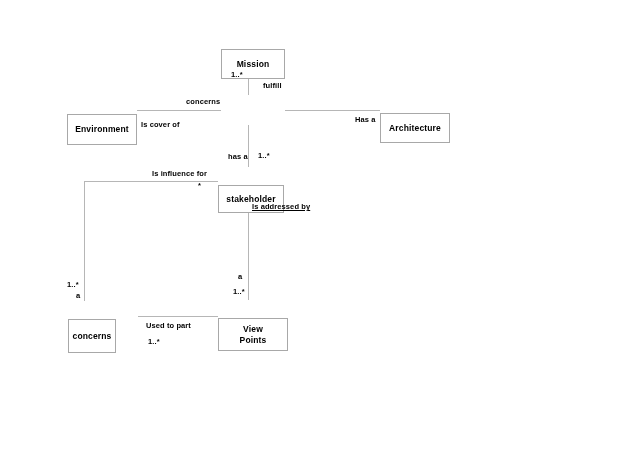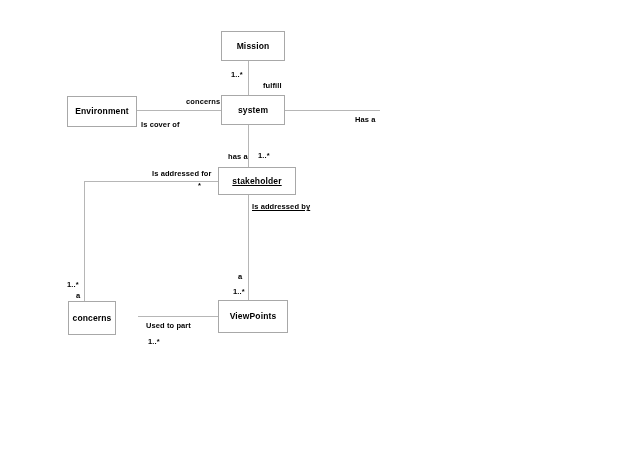--- a/index.html
+++ b/index.html
@@ -26,20 +26,21 @@
     display: flex;
     align-items: center;
     justify-content: center;
     text-align: center;
     font-size: 8.5px;
     font-weight: bold;
     color: #000000;
     line-height: 1.25;
     letter-spacing: 0.15px;
     z-index: 3;
+    margin-top: 18px;
   }
   .edge {
     position: absolute;
     background: #b6b6b6;
     z-index: 1;
   }
   .edge-h { height: 1px; }
   .edge-v { width: 1px; }
   .lbl {
     position: absolute;
@@ -75,53 +76,53 @@
   <div class="edge edge-h" style="left:138px; top:316px; width:80px;"></div>
 
   <div class="node" style="left:221px; top:31px; width:64px; height:30px;">
     <span>Mission</span>
   </div>
 
   <div class="node" style="left:67px; top:96px; width:70px; height:31px;">
     <span>Environment</span>
   </div>
 
-  <div class="node" style="left:221px; top:95px; width:64px; height:30px;">
-    <span>system</span>
+
+  <div class="node" style="left:380px; top:95px; width:70px; height:30px;">
+    <span>Architecture</span>
   </div>
 
-
-  <div class="node" style="left:218px; top:167px; width:78px; height:28px;text-decoration:underline;">
+  <div class="node" style="left:218px; top:167px; width:66px; height:28px;">
     <span>stakeholder</span>
   </div>
 
   <div class="node" style="left:68px; top:301px; width:48px; height:34px;">
     <span>concerns</span>
   </div>
 
-  <div class="node" style="left:218px; top:300px; width:70px; height:33px; flex-direction:row;">
+  <div class="node" style="left:218px; top:300px; width:70px; height:33px; flex-direction:column;">
     <span>View</span>
     <span>Points</span>
   </div>
 
   <div class="lbl mult" style="left:231px; top:70px;">1..*</div>
 
   <div class="lbl" style="left:263px; top:70px;margin-top:11px;">fulfill</div>
 
   <div class="lbl" style="left:186px; top:97px;">concerns</div>
 
   <div class="lbl" style="left:141px; top:120px;">Is cover of</div>
 
   <div class="lbl" style="left:355px; top:115px;">Has a</div>
 
   <div class="lbl" style="left:228px; top:152px;">has a</div>
 
   <div class="lbl mult" style="left:258px; top:151px;">1..*</div>
 
-  <div class="lbl" style="left:152px; top:169px;">Is addressed for</div>
+  <div class="lbl" style="left:152px; top:169px;">Is influence for</div>
 
   <div class="lbl mult" style="left:198px; top:181px;">*</div>
 
   <div class="lbl" style="left:252px; top:202px;text-decoration:underline;">Is addressed by</div>
 
   <div class="lbl mult" style="left:238px; top:272px;">a</div>
 
   <div class="lbl mult" style="left:233px; top:287px;">1..*</div>
 
   <div class="lbl mult" style="left:67px; top:280px;">1..*</div>

